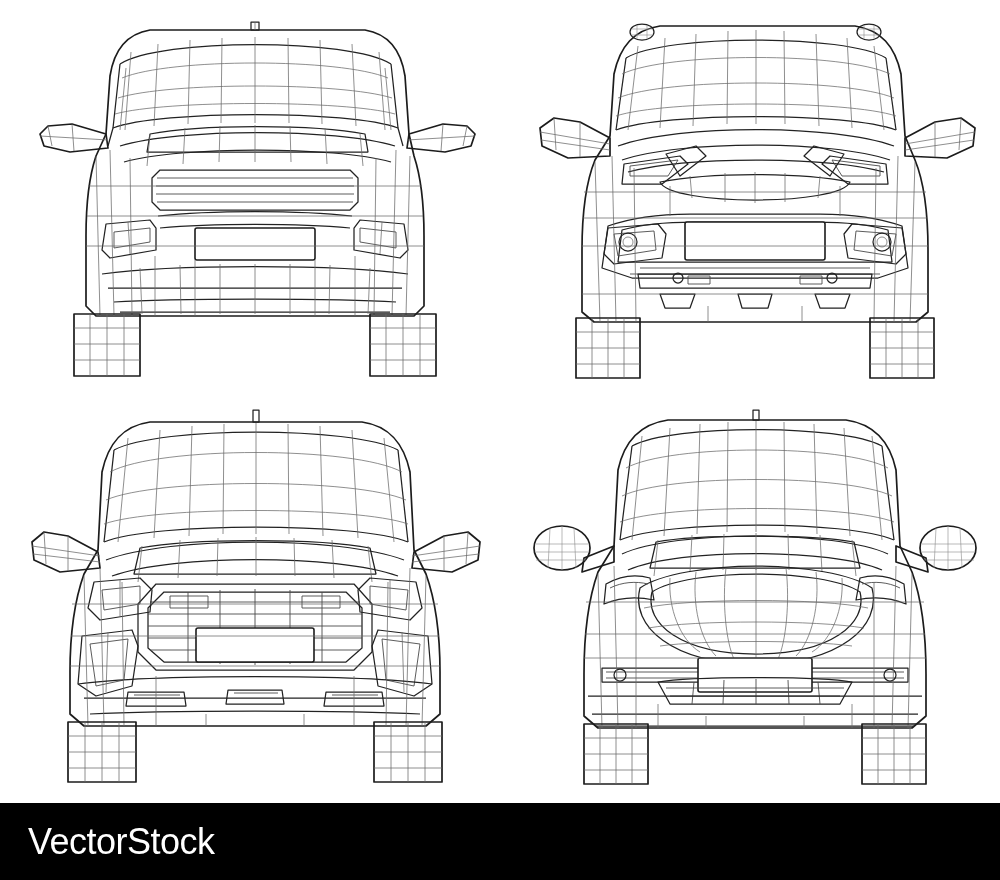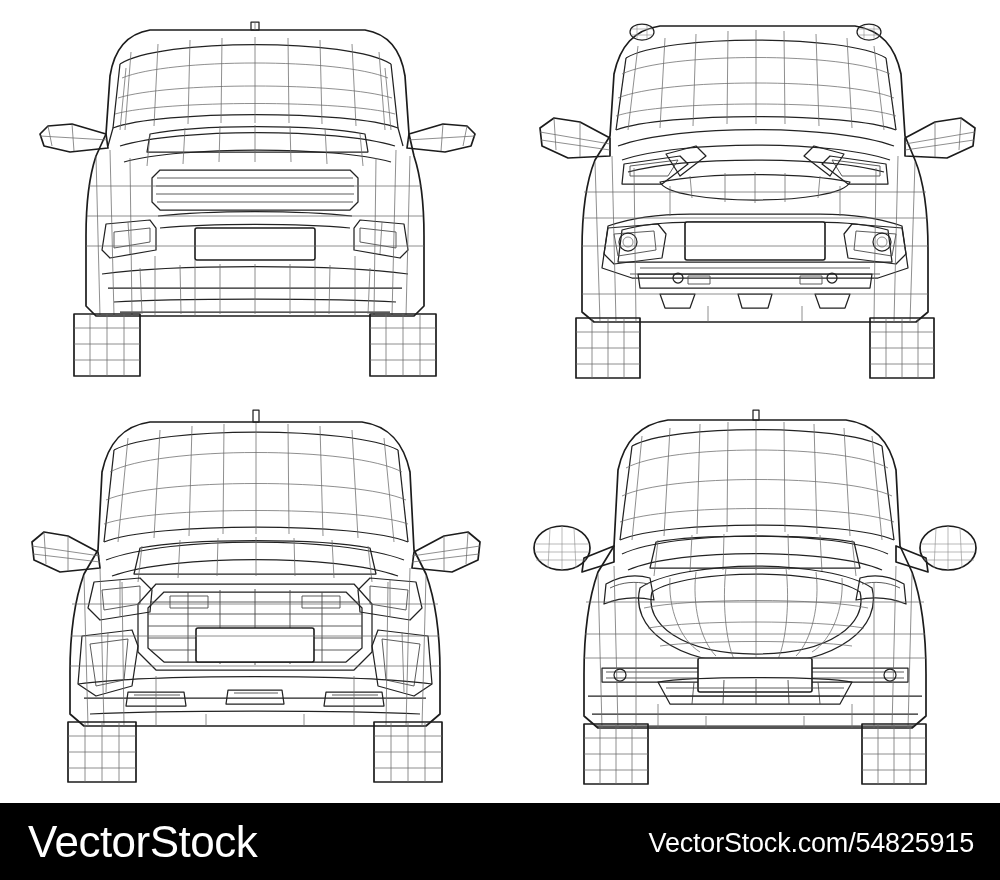--- a/index.html
+++ b/index.html
@@ -31,21 +31,21 @@
   .thin   {fill:none;stroke:#4a4a4a;stroke-width:.9;vector-effect:non-scaling-stroke;}
   .plate  {fill:#ffffff;stroke:#1c1c1c;stroke-width:1.6;}
 
   
   #footer{
     position:absolute;left:0;top:803px;width:1000px;height:77px;
     background:#000000;
   }
   #wm-logo{
     position:absolute;left:28px;top:18px;
-    color:#ffffff;font-size:44px;line-height:42px;
+    color:#ffffff;font-size:36px;line-height:42px;
     letter-spacing:-0.5px;font-weight:400;
     font-family:"Liberation Sans", sans-serif;
     white-space:nowrap;
   }
   #wm-url{
     position:absolute;right:26px;top:24px;
     color:#ffffff;font-size:27px;line-height:32px;
     letter-spacing:-0.2px;font-weight:400;
     font-family:"Liberation Sans", sans-serif;
     white-space:nowrap;
@@ -696,16 +696,15 @@
               <path d="M352,374 L416,374"></path>
           </g>
         </g>
       </svg>
     </div>
 
   </div>
 
   <div id="footer">
     <div id="wm-logo">VectorStock</div>
-    <div id="wm-url">VectorStock.com/54825915</div>
   </div>
 
 </div>
 
 </body></html>

